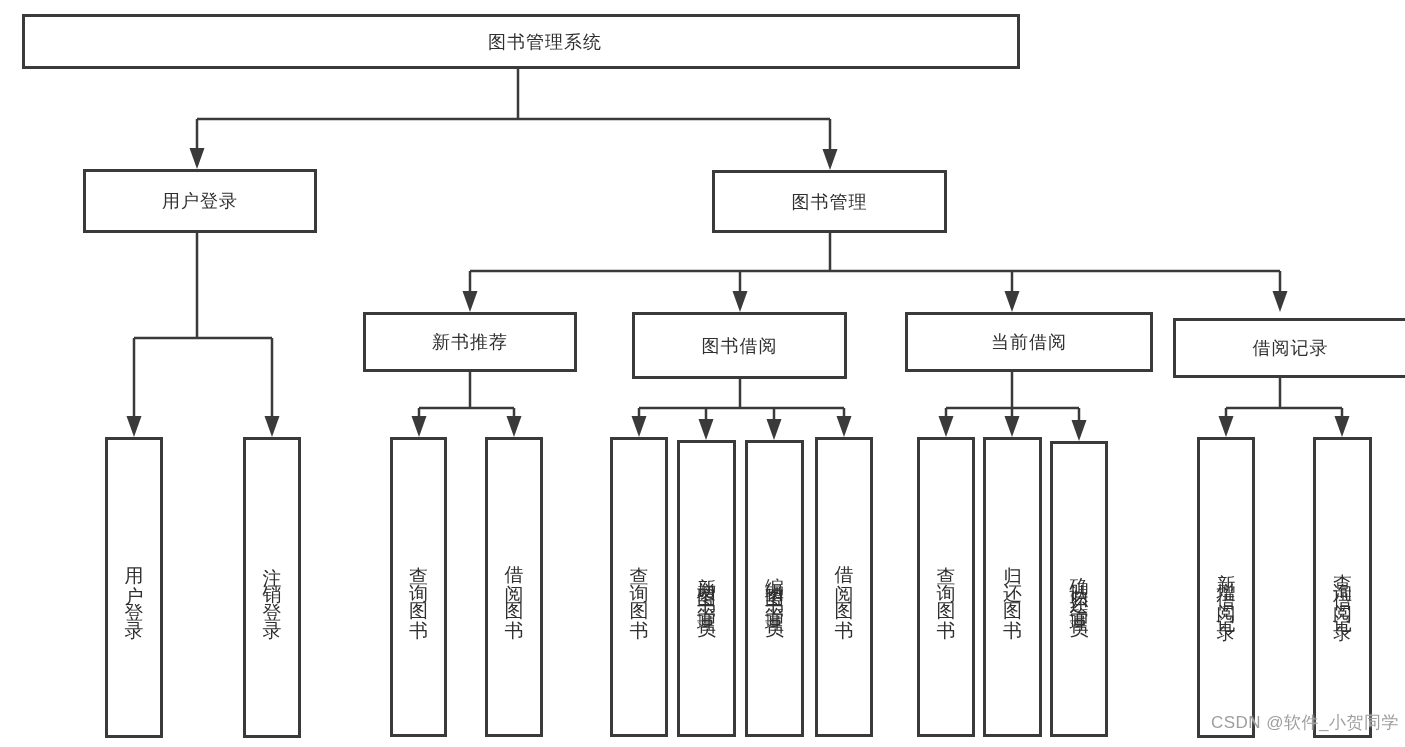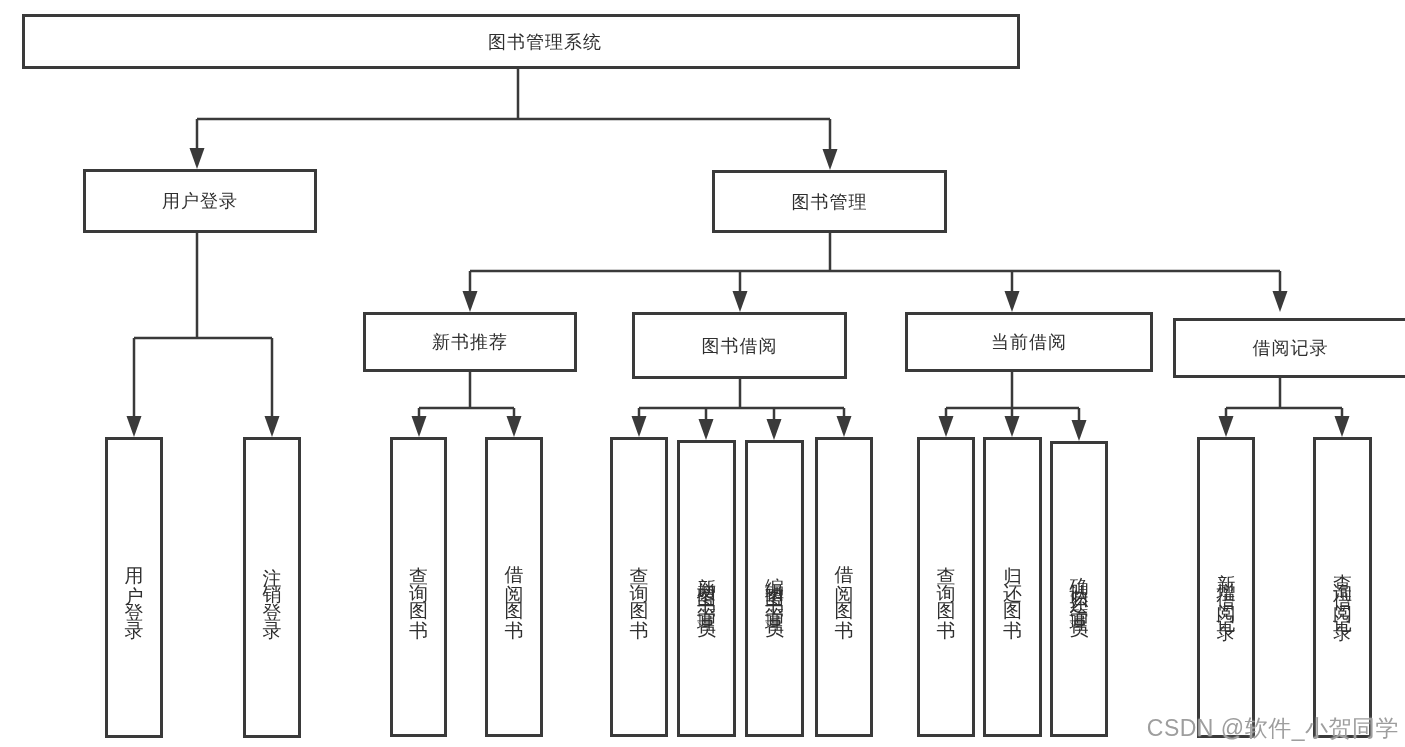--- a/index.html
+++ b/index.html
@@ -39,22 +39,22 @@
     writing-mode: vertical-rl;
     text-orientation: mixed;
     white-space: nowrap;
   }
   .vt-4 { letter-spacing: 18px; }
   .vt-6 { letter-spacing: 10px; }
   .vt-9 { letter-spacing: 6px; }
   .watermark {
     position: absolute;
     right: 6px;
-    bottom: 3px;
-    font-size: 23px;
+    bottom: 13px;
+    font-size: 17px;
     color: #9e9e9e;
     z-index: 3;
     text-shadow: 0 0 2px #ffffff;
     letter-spacing: 0.5px;
   }
 </style>
 </head>
 <body>
 
 <div class="stage">

